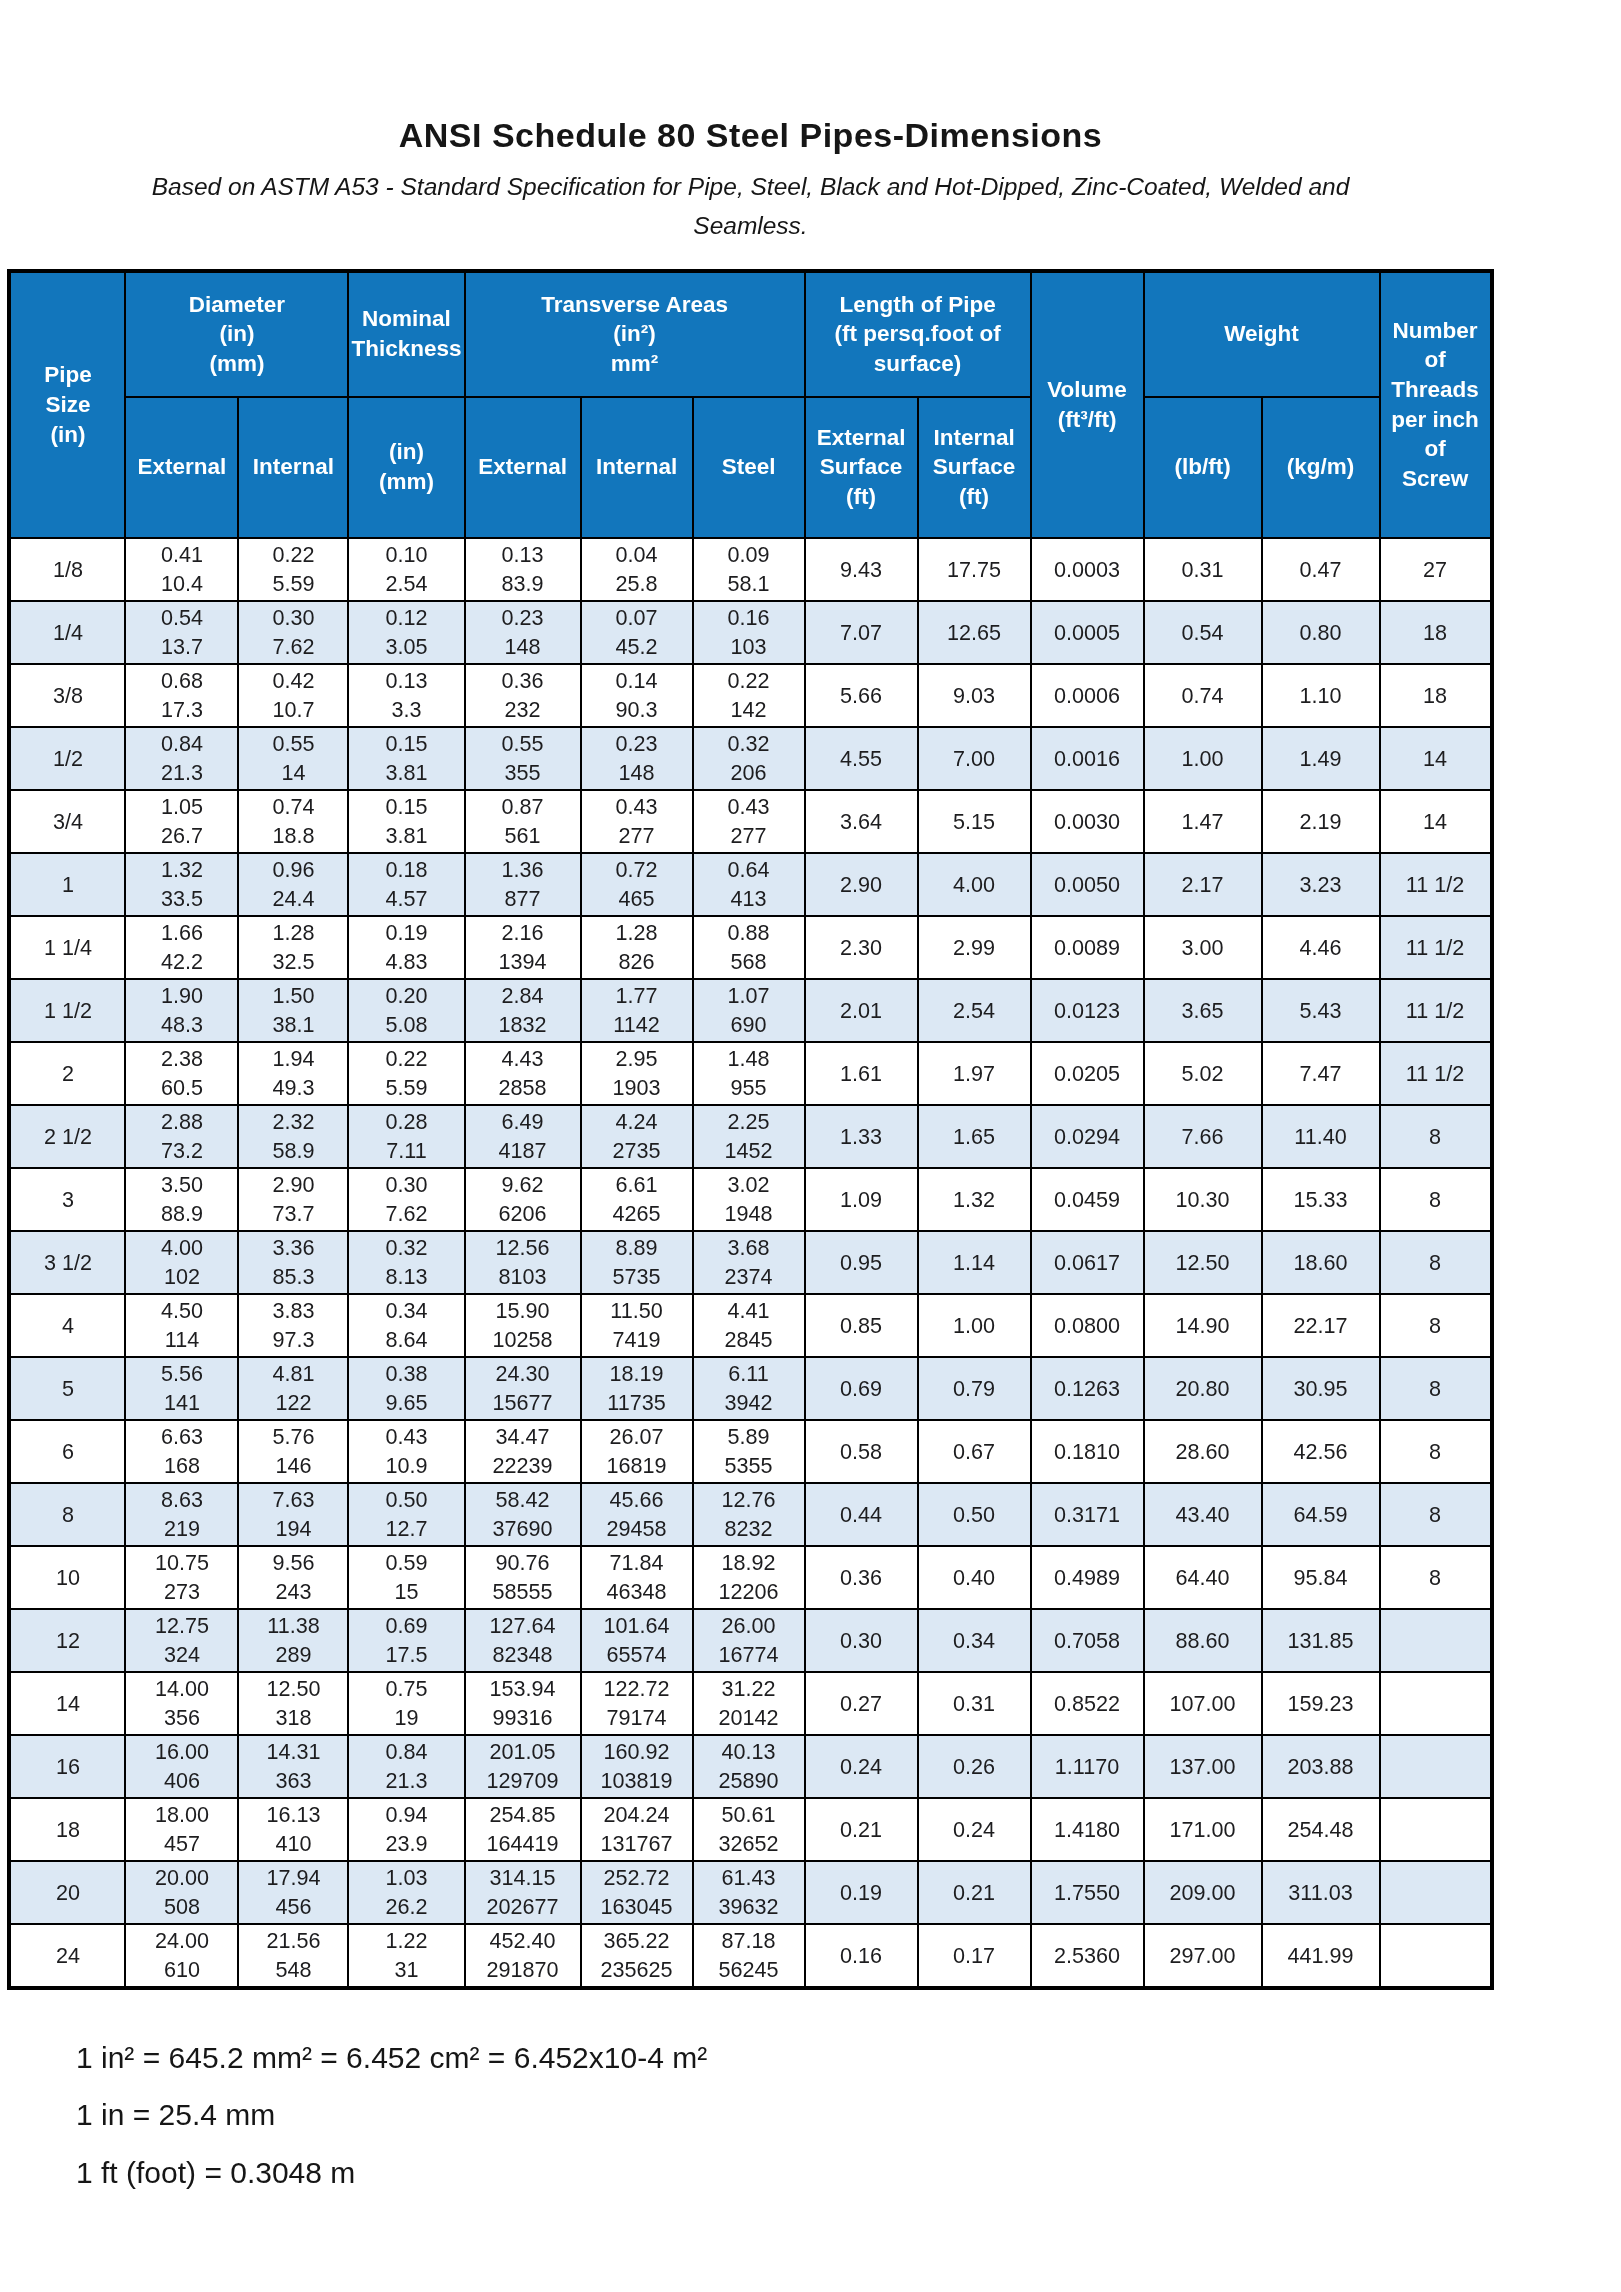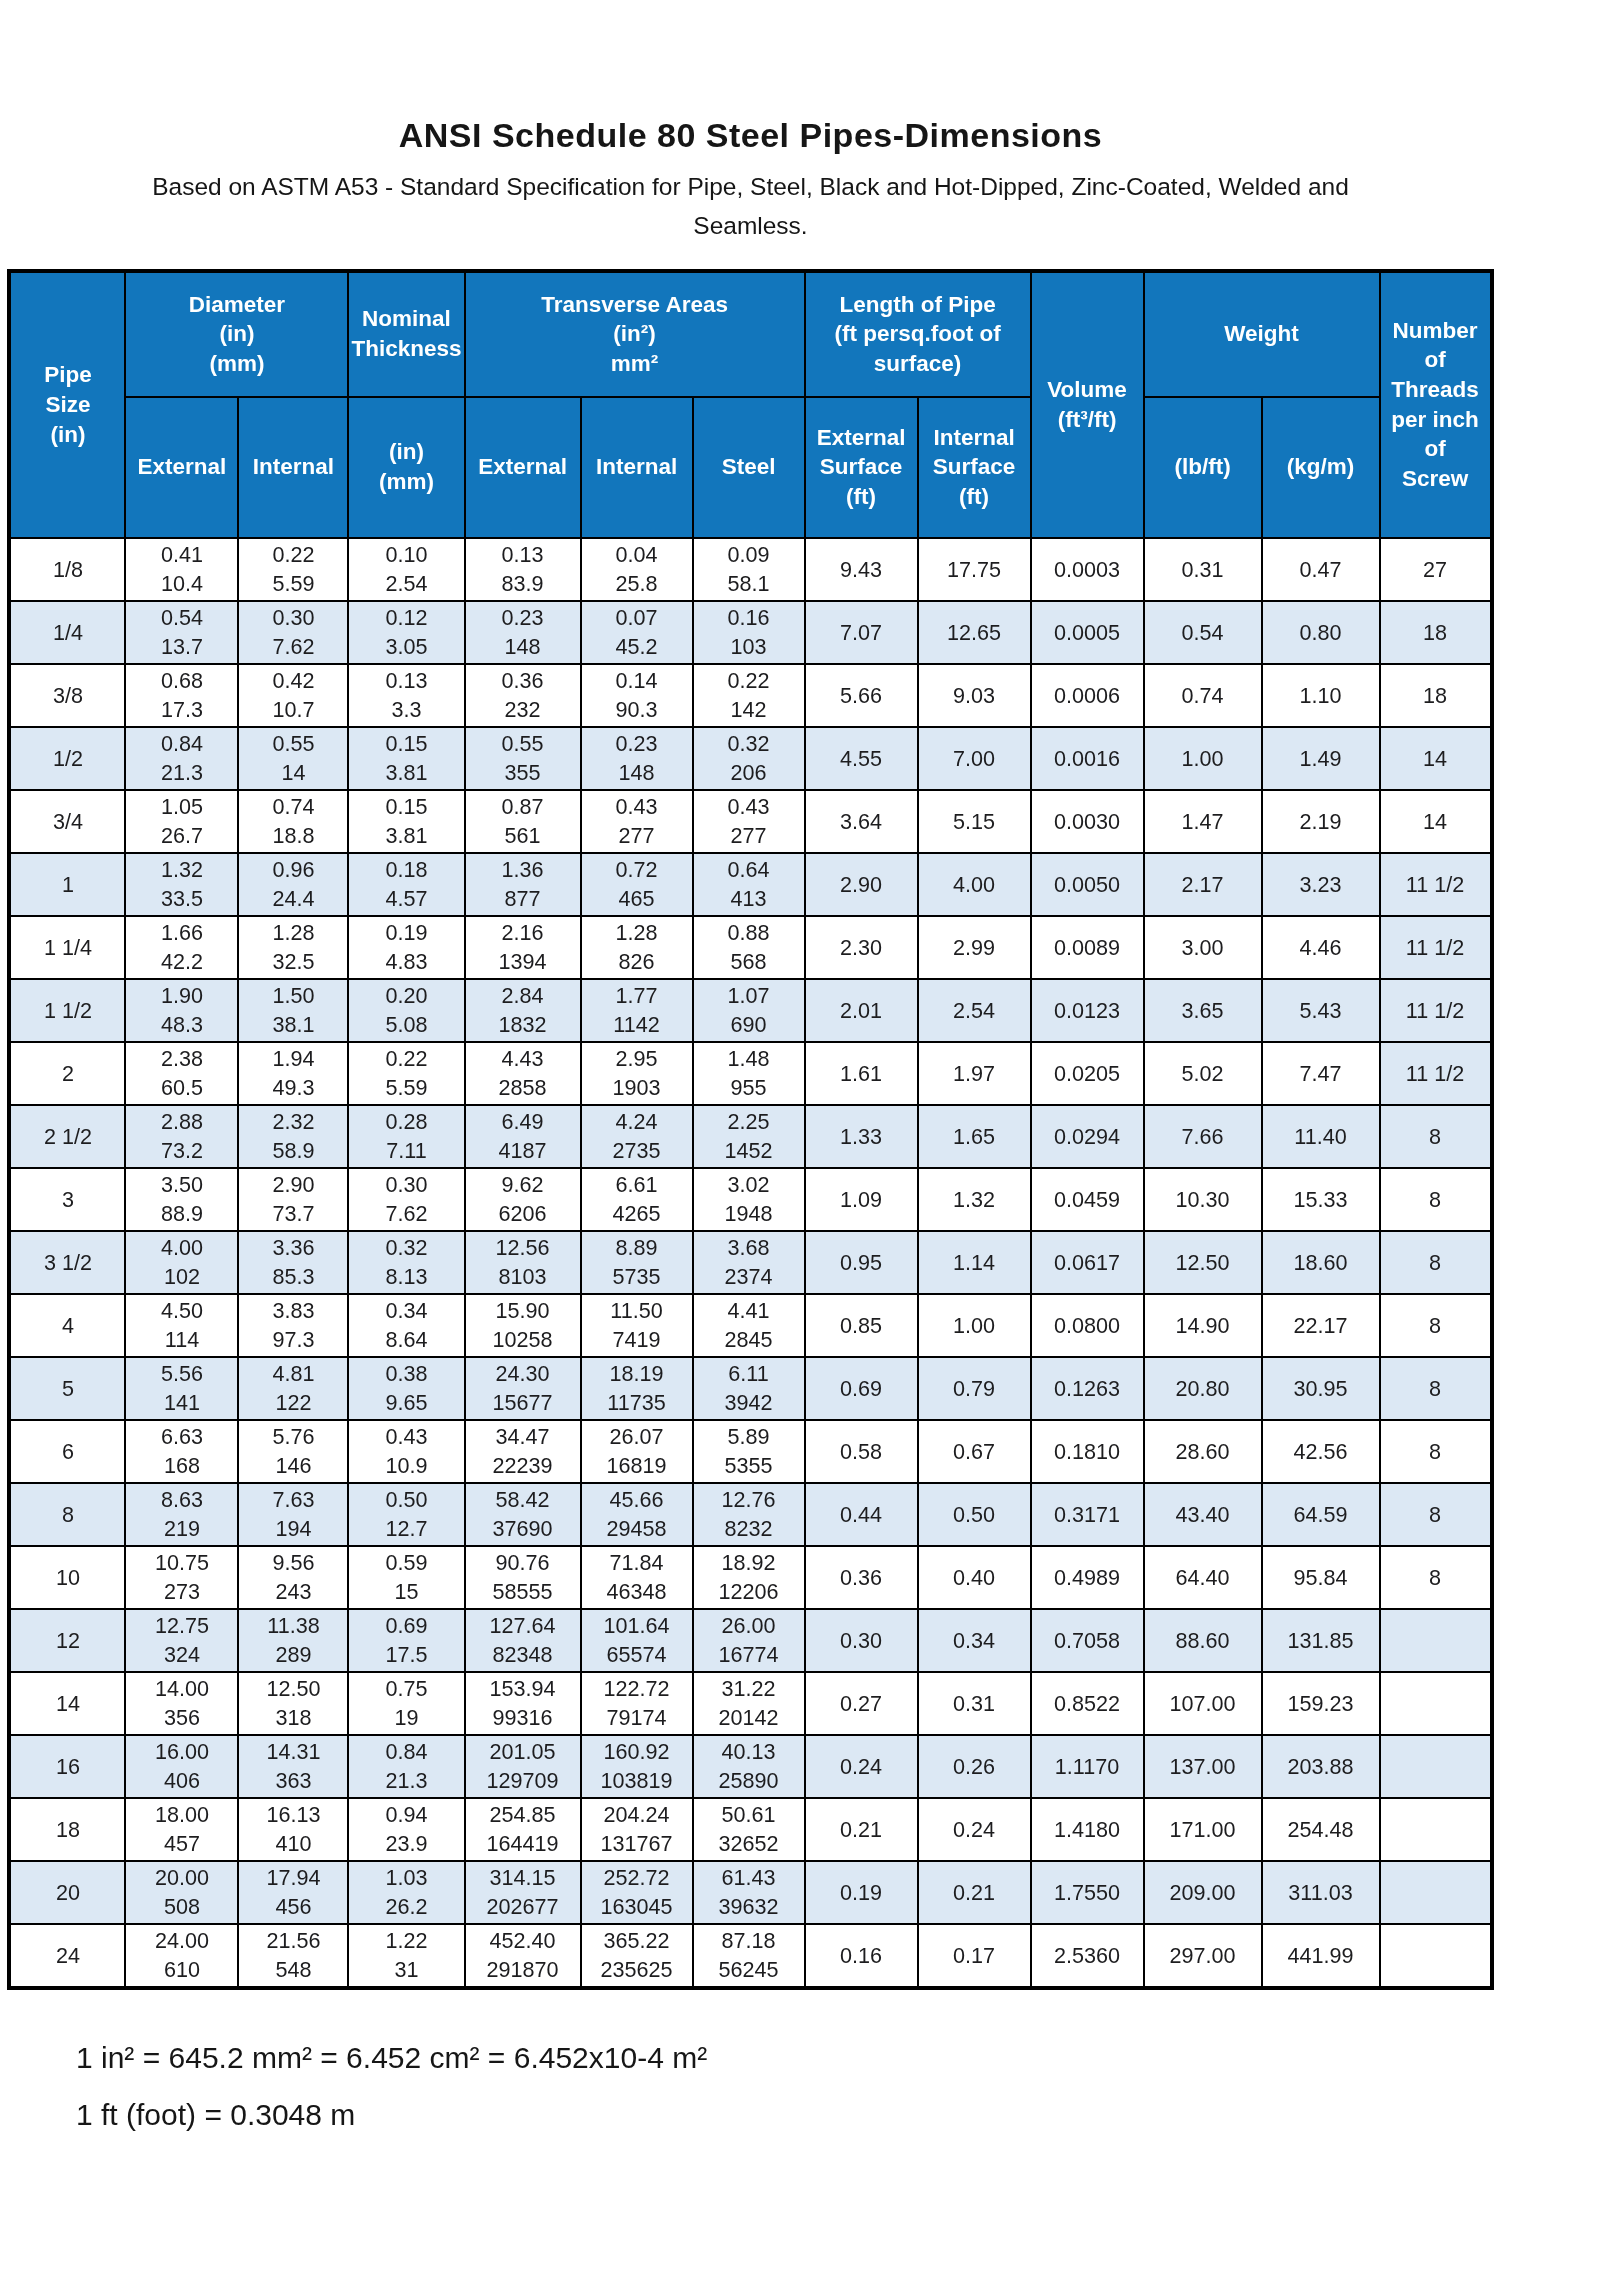--- a/index.html
+++ b/index.html
@@ -25,20 +25,21 @@
     letter-spacing: 0.5px;
     color: #161616;
   }
   .doc-subtitle {
     margin-top: 11.8px;
     text-align: center;
     font-size: 24.5px;
     line-height: 1.6;
     white-space: pre-line;
     color: #161616;
+    font-style: italic;
   }
   table.pipes {
     border-collapse: collapse;
     table-layout: fixed;
     margin: 23.5px auto 0 auto;
     border: 4.9px solid #000;
   }
   table.pipes th, table.pipes td {
     border: 2.9px solid #000;
     text-align: center;
@@ -623,17 +624,18 @@
           <td>2.5360</td>
           <td>297.00</td>
           <td>441.99</td>
           <td></td>
         </tr>
       </tbody>
   </table>
 
   <div class="footnotes">
     <div>1 in² = 645.2 mm² = 6.452 cm² = 6.452x10-4 m²</div>
+    <div>1 in  = 25.4 mm</div>
     <div>1 ft (foot) = 0.3048 m</div>
   </div>
 
 </div>
 
 
 </body></html>

